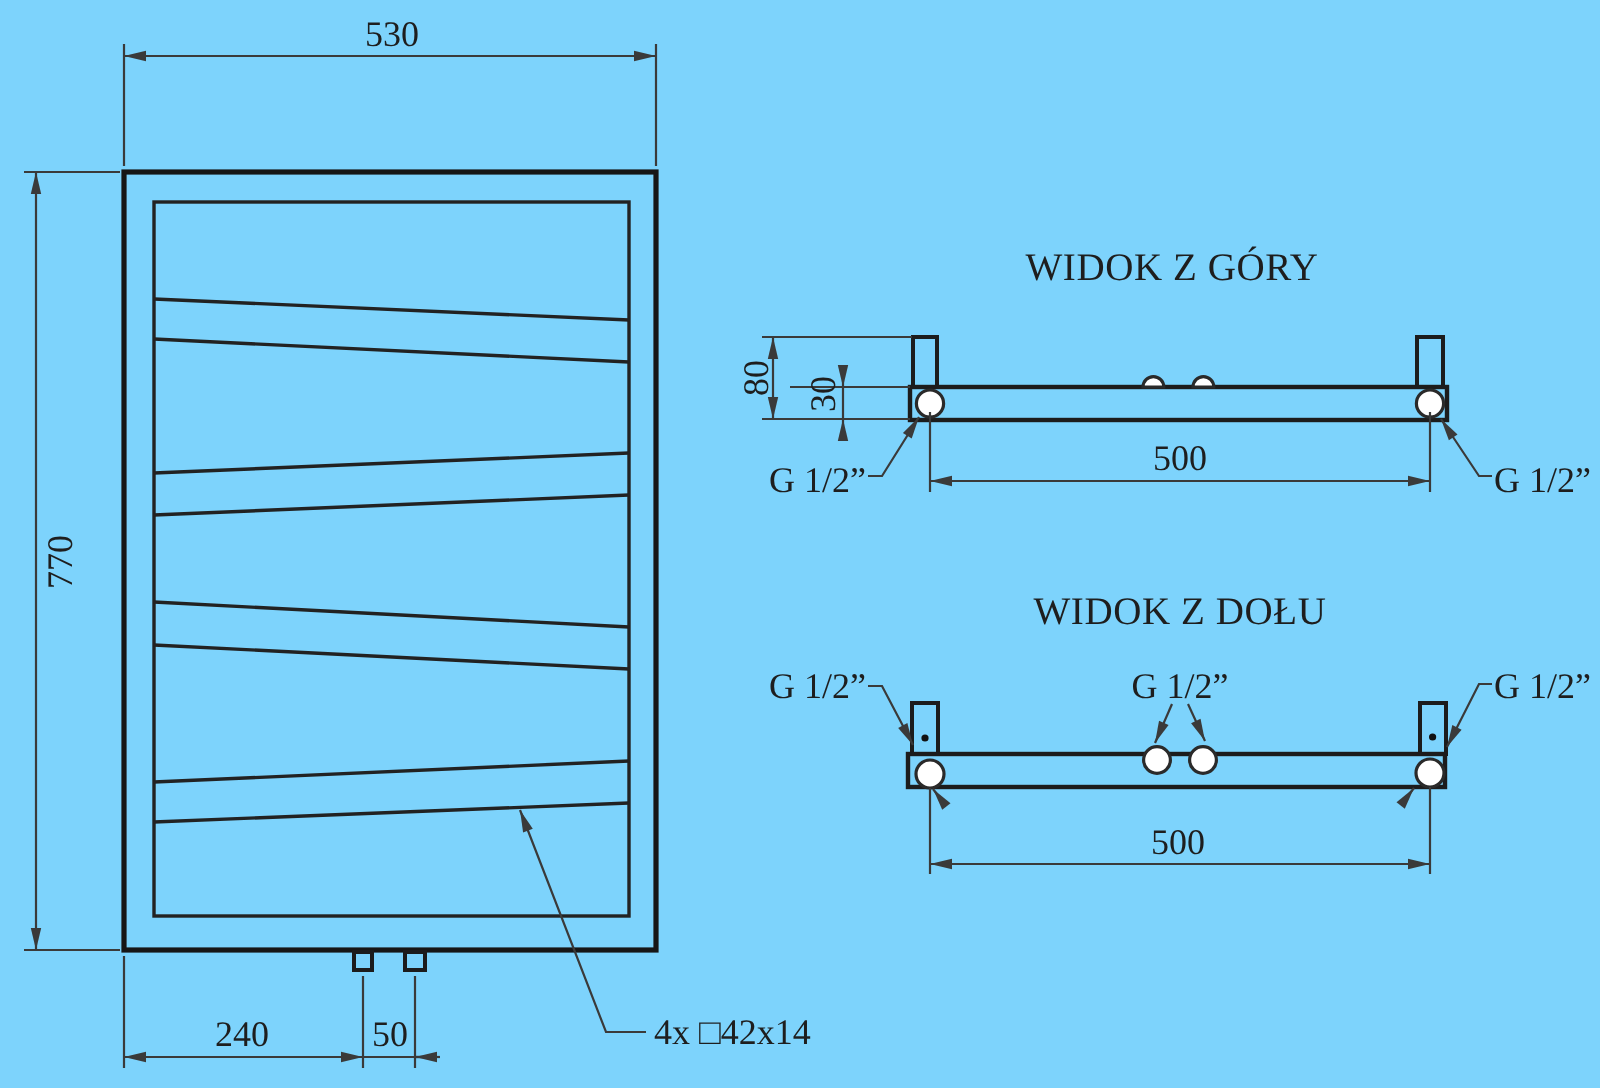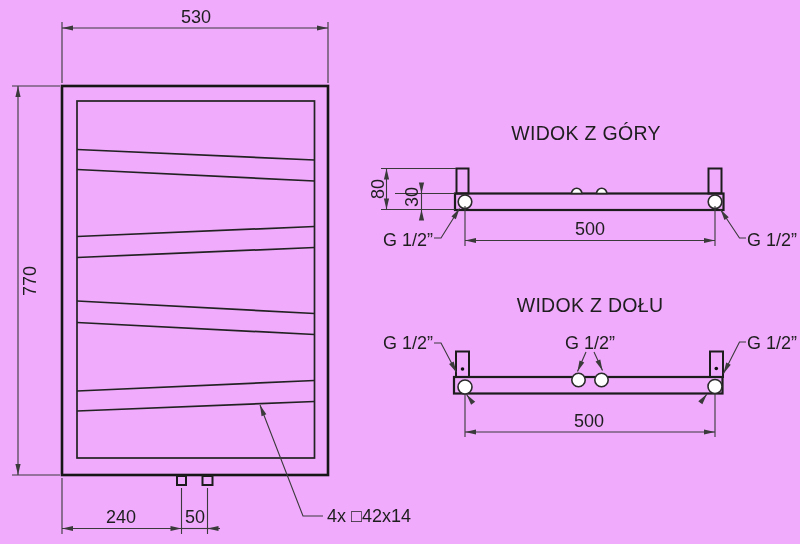--- a/index.html
+++ b/index.html
@@ -1,17 +1,17 @@
 <!DOCTYPE html>
 <html><head>
 <meta charset="utf-8">
 <style>
   html,body{margin:0;padding:0;background:#ffffff;}
-  .stage{position:relative;width:800px;height:544px;background:#f0abfc;overflow:hidden;
-         font-family:Liberation Sans, sans-serif;}
+  .stage{position:relative;width:800px;height:544px;background:#7dd3fc;overflow:hidden;
+         font-family:Liberation Serif, serif;}
   svg{display:block;}
   .obj   {stroke:#1c1c1c;fill:none;}
   .obj-thick{stroke:#161616;stroke-width:2.6;fill:none;}
   .obj-mid{stroke:#1c1c1c;stroke-width:2.2;fill:none;}
   .obj-thin{stroke:#222222;stroke-width:1.7;fill:none;}
   .fitting{stroke:#2a2a2a;stroke-width:1.6;fill:#ffffff;}
   .dot{fill:#111111;stroke:none;}
   .dim{stroke:#3a3a3a;stroke-width:1.1;fill:none;}
   .t-dim{font-size:18px;fill:#1e1e1e;}
   .t-title{font-size:19.5px;letter-spacing:0.3px;fill:#1e1e1e;}

